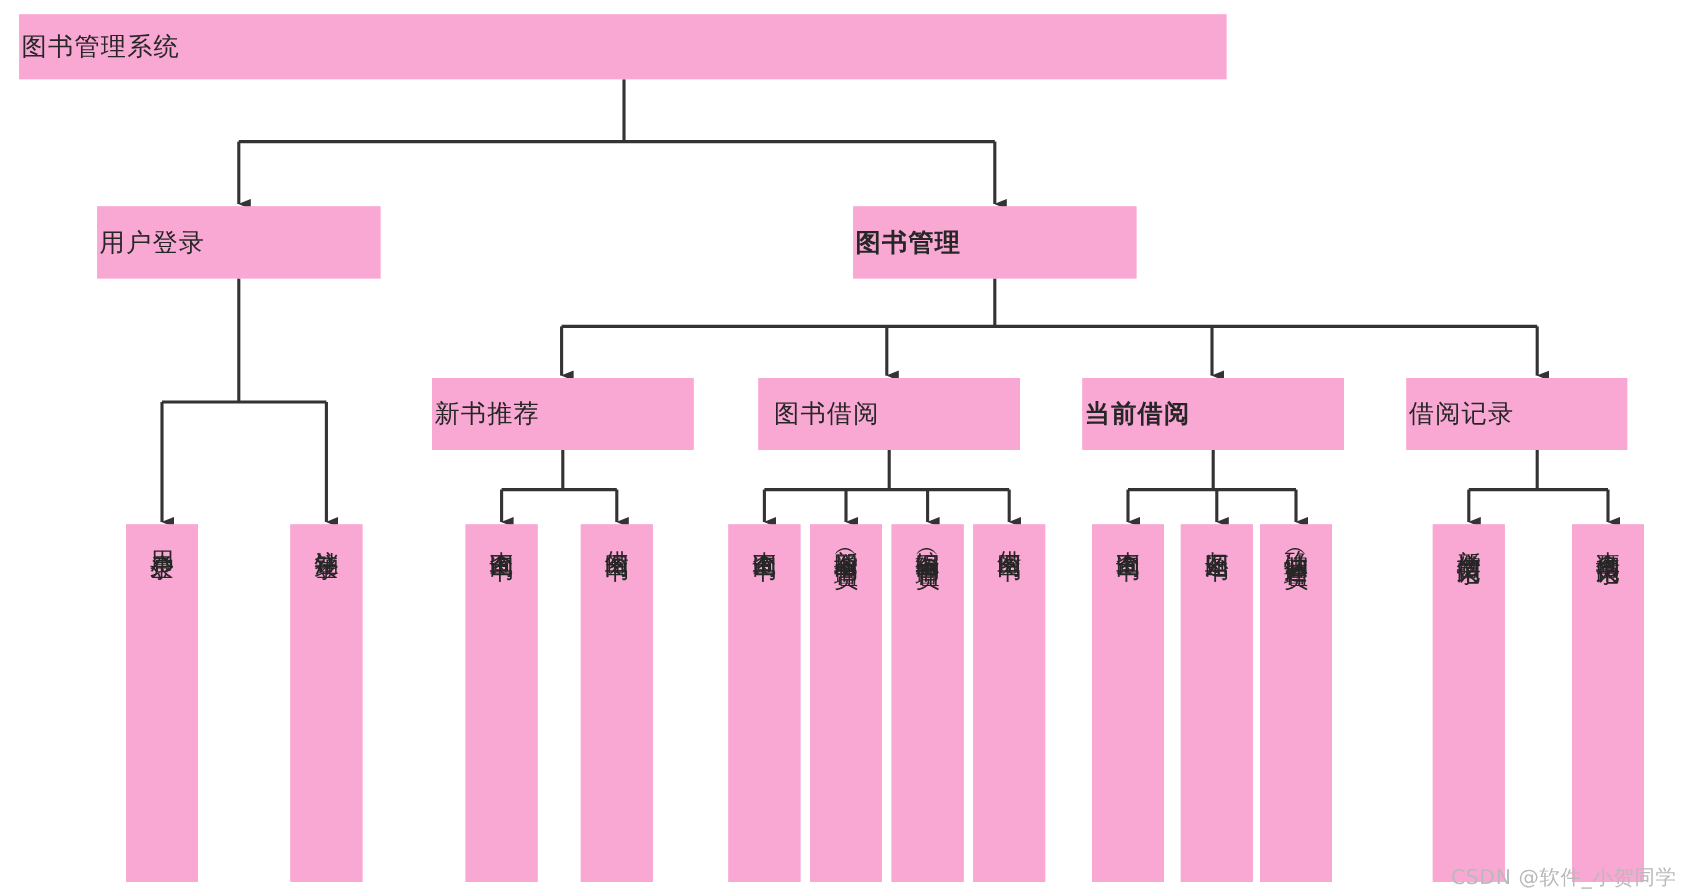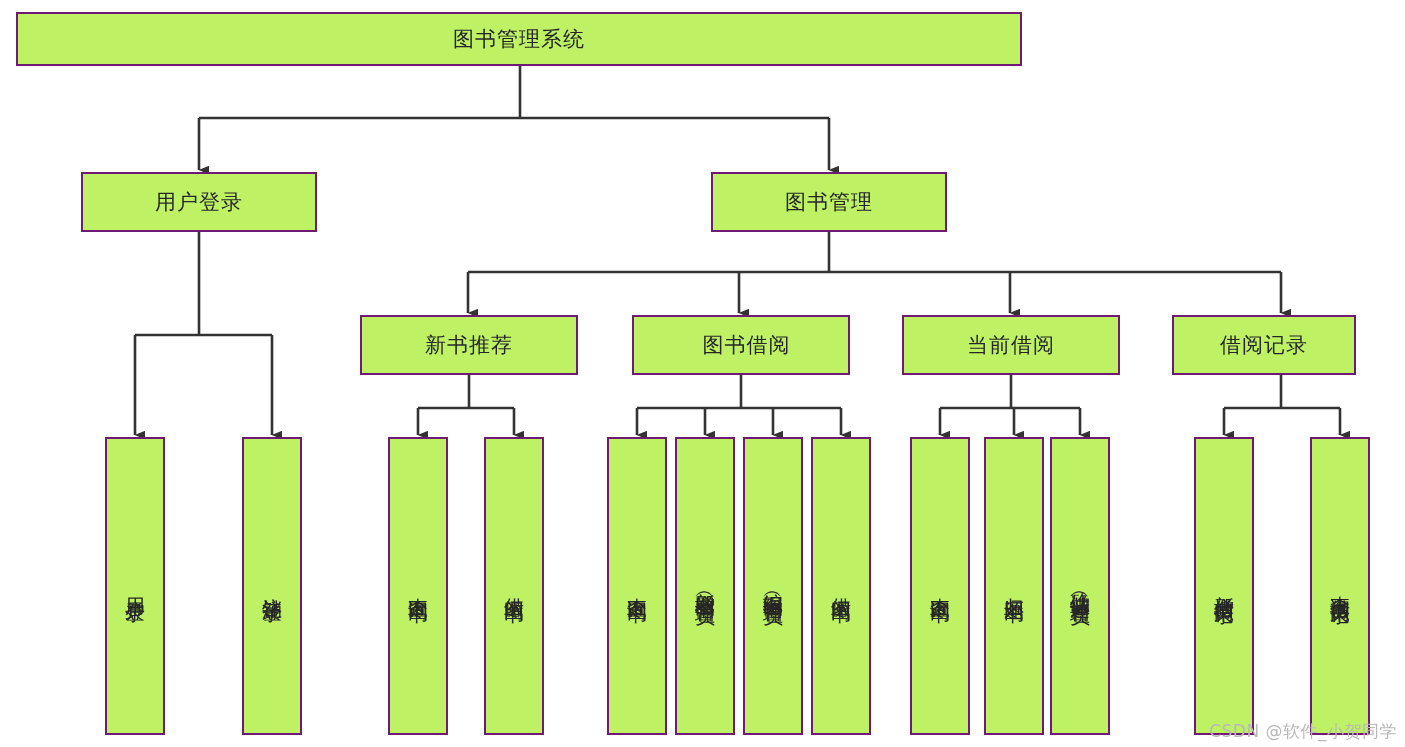--- a/index.html
+++ b/index.html
@@ -13,25 +13,25 @@
   #canvas {
     position: relative;
     width: 1405px;
     height: 747px;
     background: #ffffff;
     overflow: hidden;
   }
   .node {
     position: absolute;
     box-sizing: border-box;
-    border: 2px solid #701a75;
-    background: #bef264;
+    border: 2px solid #f9a8d4;
+    background: #f9a8d4;
     display: flex;
     align-items: center;
-    justify-content: center;
+    justify-content: flex-start;
     color: #262626;
   }
   .node.horiz {
     font-size: 21px;
     letter-spacing: 1px;
   }
   .node.vert {
     writing-mode: vertical-rl;
     text-orientation: upright;
     font-size: 20px;
@@ -111,30 +111,30 @@
       </g>
   </svg>
 
   <div id="nodes-layer">
       <div class="node horiz" style="left: 16px; top: 12px; width: 1006px; height: 54px;">
         <span class="htext">图书管理系统</span>
       </div>
       <div class="node horiz" style="left: 81px; top: 172px; width: 236px; height: 60px;">
         <span class="htext">用户登录</span>
       </div>
-      <div class="node horiz" style="left: 711px; top: 172px; width: 236px; height: 60px;">
+      <div class="node horiz" style="left: 711px; top: 172px; width: 236px; height: 60px; font-weight: bold;">
         <span class="htext">图书管理</span>
       </div>
       <div class="node horiz" style="left: 360px; top: 315px; width: 218px; height: 60px; font-family: Liberation Mono, monospace;">
         <span class="htext">新书推荐</span>
       </div>
       <div class="node horiz" style="left: 632px; top: 315px; width: 218px; height: 60px; padding-left: 11px;">
         <span class="htext">图书借阅</span>
       </div>
-      <div class="node horiz" style="left: 902px; top: 315px; width: 218px; height: 60px;">
+      <div class="node horiz" style="left: 902px; top: 315px; width: 218px; height: 60px; font-weight: bold;">
         <span class="htext">当前借阅</span>
       </div>
       <div class="node horiz" style="left: 1172px; top: 315px; width: 184px; height: 60px;">
         <span class="htext">借阅记录</span>
       </div>
       <div class="node vert" style="left: 105px; top: 437px; width: 60px; height: 298px;">
         <span class="vtext">用户登录</span>
       </div>
       <div class="node vert" style="left: 242px; top: 437px; width: 60px; height: 298px;">
         <span class="vtext">注销登录</span>

